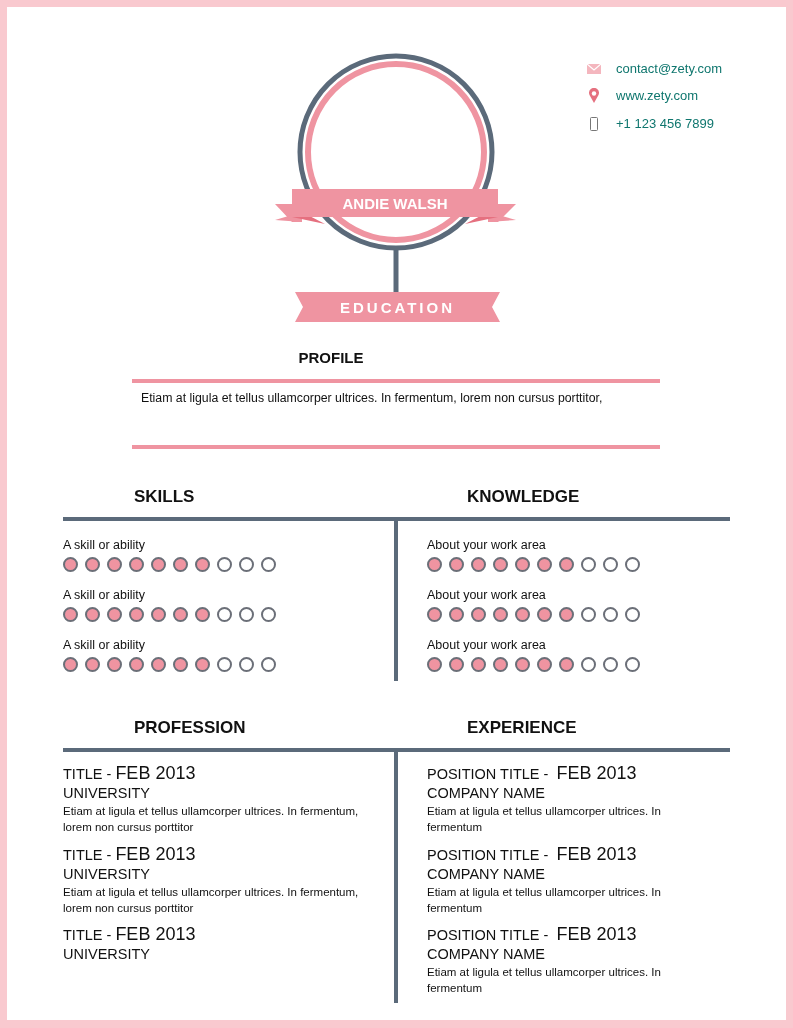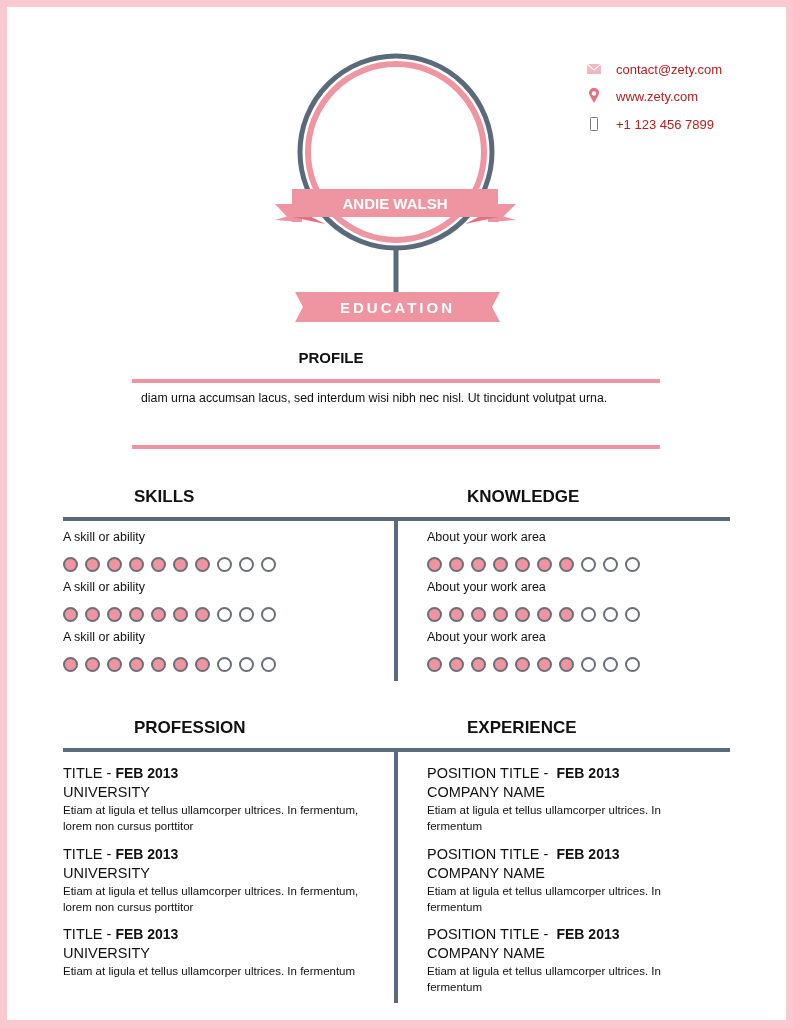--- a/index.html
+++ b/index.html
@@ -1,31 +1,31 @@
 <!DOCTYPE html>
 <html><head>
 <meta charset="utf-8">
 <style>
   html,body{margin:0;padding:0;}
   body{width:793px;height:1028px;background:#f9c9cf;position:relative;overflow:hidden;font-family:"Liberation Sans",sans-serif;color:#111;}
   .page{position:absolute;left:7px;top:7px;width:779px;height:1013px;background:#fff;}
   .abs{position:absolute;}
-  .contact-row{position:absolute;left:586px;display:flex;align-items:center;font-size:13px;color:#b91c1c;}
+  .contact-row{position:absolute;left:586px;display:flex;font-size:13px;color:#0f766e;}
   .contact-row .ic{width:16px;height:16px;margin-right:14px;display:flex;align-items:center;justify-content:center;}
   .sec-title{position:absolute;font-weight:bold;font-size:17px;color:#111;}
   .hbar{position:absolute;height:4px;background:#5b6a7a;}
   .vbar{position:absolute;width:4px;background:#5b6a7a;}
-  .skill-label{position:absolute;font-size:12.5px;color:#111;}
+  .skill-label{position:absolute;font-size:12.5px;color:#111;margin-top:8px;}
   .dots{position:absolute;display:flex;gap:7px;}
   .dot{width:11px;height:11px;border-radius:50%;border:2px solid #6b6f78;box-sizing:content-box;}
   .dot.on{background:#ef94a1;}
   .dot.off{background:#fff;}
   .entry{position:absolute;width:320px;}
   .entry .t{font-size:14.5px;color:#111;line-height:18px;}
-  .entry .t small{font-size:14px;font-weight:bold;}
+  .entry .t small{font-size:18px;}
   .entry .s{font-size:14.5px;color:#111;line-height:20px;}
   .entry .d{font-size:11.5px;color:#111;line-height:16px;}
 </style>
 </head>
 <body>
 
 <div class="page"></div>
 
 <svg class="abs" style="left:270px;top:52px;" width="250" height="280">
   <line x1="126" y1="195" x2="126" y2="245" stroke="#5b6a7a" stroke-width="5"></line>
@@ -68,21 +68,21 @@
     <svg width="8" height="14">
         <rect x="0.5" y="0.5" width="7" height="13" rx="1" fill="#fff" stroke="#777" stroke-width="1"></rect>
       </svg>
   </span>
   <span>+1 123 456 7899</span>
 </div>
 
 <div class="sec-title" style="left:0;width:662px;text-align:center;top:349px;font-size:15px;">PROFILE</div>
 <div class="abs" style="left:132px;top:379px;width:528px;height:4px;background:#ef94a1;"></div>
 <div class="abs" style="left:141px;top:389px;width:520px;font-size:12.3px;line-height:18px;color:#111;">
-  <div>diam urna accumsan lacus, sed interdum wisi nibh nec nisl. Ut tincidunt volutpat urna.</div>
+  <div>Etiam at ligula et tellus ullamcorper ultrices. In fermentum, lorem non cursus porttitor,</div>
 </div>
 <div class="abs" style="left:132px;top:445px;width:528px;height:4px;background:#ef94a1;"></div>
 
 <div class="sec-title" style="left:134px;top:487px;">SKILLS</div>
 <div class="sec-title" style="left:467px;top:487px;text-align:right;">KNOWLEDGE</div>
 <div class="hbar" style="left:63px;top:517px;width:667px;"></div>
 <div class="vbar" style="left:394px;top:517px;height:164px;"></div>
 
 <div>
   <div class="skill-label" style="left:63px;top:530px;">A skill or ability</div>
@@ -181,21 +181,20 @@
 </div>
 <div class="entry" style="left:63px;top:845px;">
   <div class="t"><span>TITLE</span> - <small>FEB 2013</small></div>
   <div class="s">UNIVERSITY</div>
   <div class="d">Etiam at ligula et tellus ullamcorper ultrices. In fermentum,</div>
   <div class="d">lorem non cursus porttitor</div>
 </div>
 <div class="entry" style="left:63px;top:925px;">
   <div class="t"><span>TITLE</span> - <small>FEB 2013</small></div>
   <div class="s">UNIVERSITY</div>
-  <div class="d">Etiam at ligula et tellus ullamcorper ultrices. In fermentum</div>
 </div>
 
 <div class="entry" style="left:427px;top:764px;">
   <div class="t"><span>POSITION TITLE</span> -&nbsp; <small>FEB 2013</small></div>
   <div class="s">COMPANY NAME</div>
   <div class="d">Etiam at ligula et tellus ullamcorper ultrices. In</div>
   <div class="d">fermentum</div>
 </div>
 <div class="entry" style="left:427px;top:845px;">
   <div class="t"><span>POSITION TITLE</span> -&nbsp; <small>FEB 2013</small></div>

